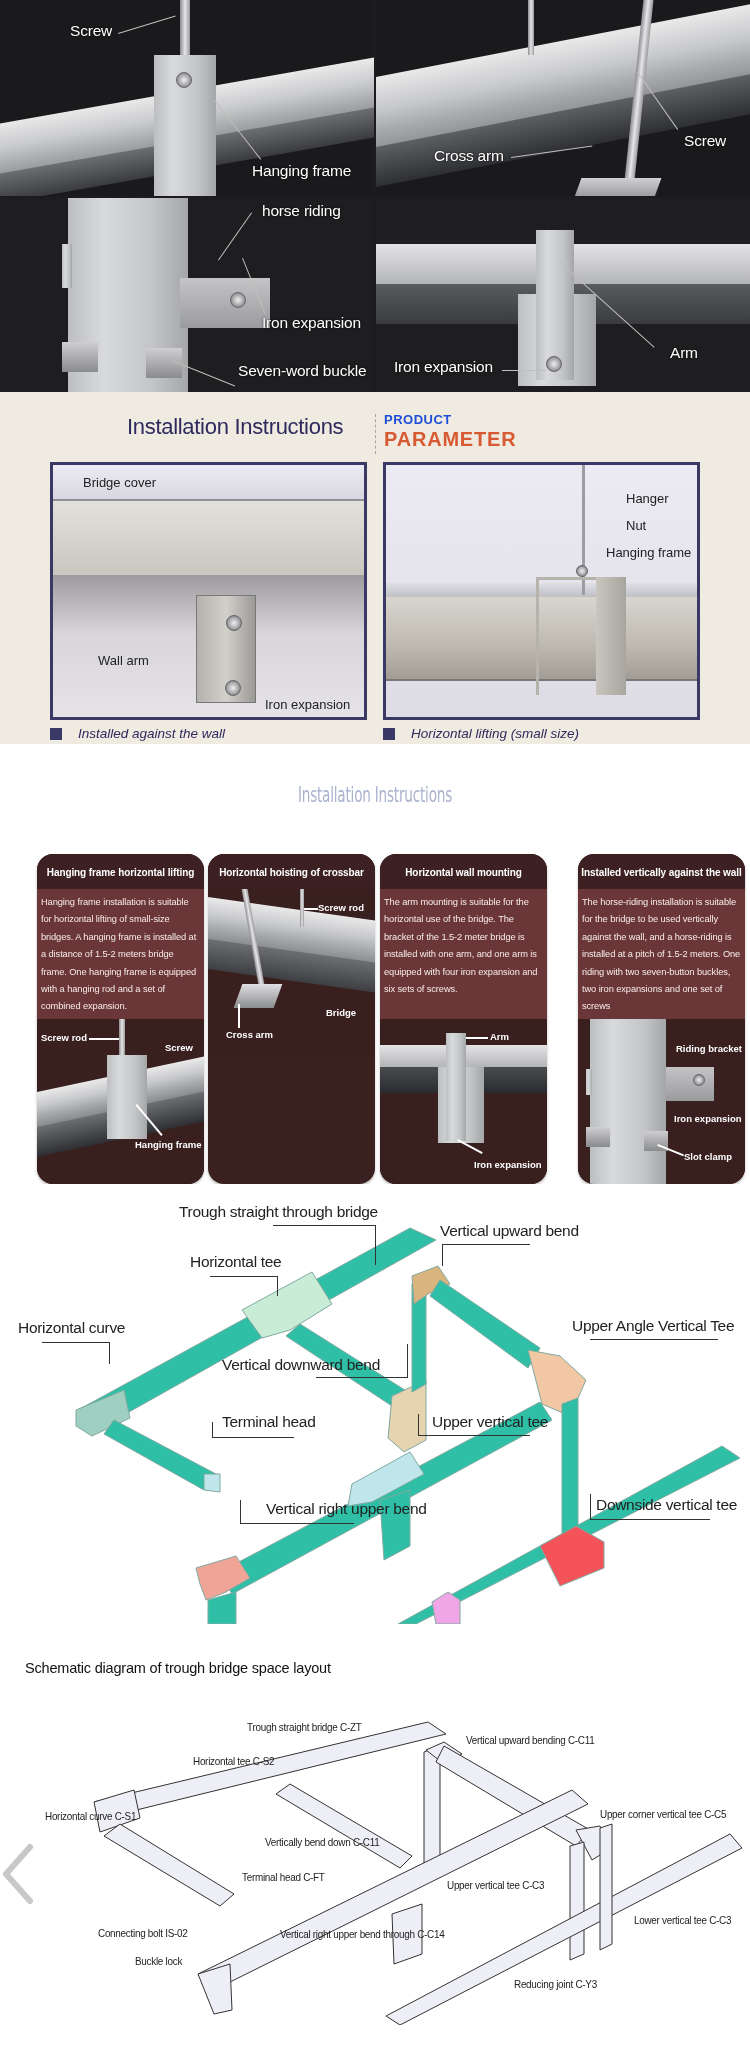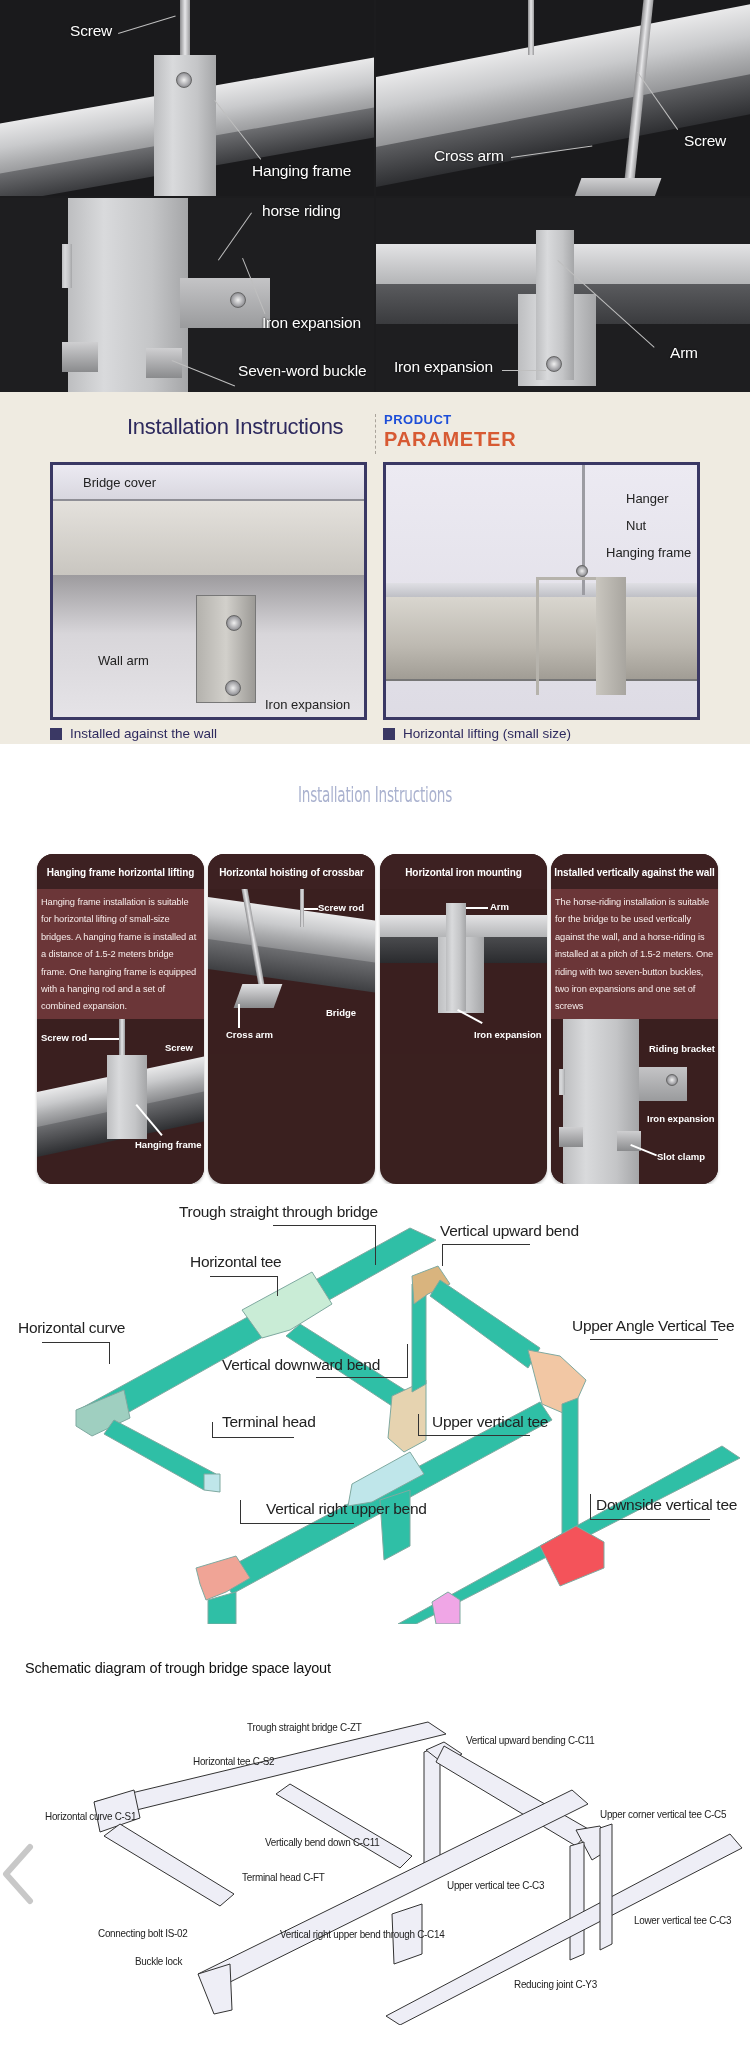--- a/index.html
+++ b/index.html
@@ -19,21 +19,21 @@
   
   .ip-section { position: relative; width: 750px; height: 352px; background: #efebe1; }
   .ip-title { position: absolute; left: 127px; top: 22px; font-size: 22px; color: #2e2a5e; letter-spacing: -0.3px; }
   .ip-divider { position: absolute; left: 375px; top: 22px; height: 40px; border-left: 1px dashed #a9a39a; }
   .ip-product { position: absolute; left: 384px; top: 20px; font-size: 13px; font-weight: bold; color: #1d4ed8; letter-spacing: 0.5px; }
   .ip-parameter { position: absolute; left: 384px; top: 36px; font-size: 20px; font-weight: bold; color: #d75a33; letter-spacing: 0.8px; }
   .ip-panel { position: absolute; top: 72px; width: 317px; height: 356px; border: 3px solid #3a3864; overflow: hidden; }
   .ip-panel.left { left: 50px; width: 317px; height: 357px; }
   .ip-panel.right { left: 383px; width: 317px; height: 357px; }
   .ip-panel .plbl { position: absolute; font-size: 13px; color: #222; white-space: nowrap; }
-  .ip-caption { position: absolute; top: 334px; font-size: 13.5px; color: #2e2a5e; display: flex; align-items: center; gap: 8px; white-space: nowrap; }
+  .ip-caption { position: absolute; top: 334px; font-size: 13.5px; color: #2e2a5e; display: flex; align-items: center; gap: 16px; white-space: nowrap; font-style: italic; }
   .ip-caption .sq { width: 12px; height: 12px; background: #3a3864; display: inline-block; }
 
   
   .cards-section { position: relative; width: 750px; height: 440px; background: #fff; }
   .cards-title { position: absolute; left: 0; width: 750px; top: 39px; text-align: center; font-size: 21px; color: #aab2cf; font-family: "DejaVu Sans", sans-serif; font-stretch: condensed; transform: scaleX(0.72); letter-spacing: -0.3px; }
   .cards-triangle { position: absolute; left: 362px; top: 68px; width: 0; height: 0; }
   .card { position: absolute; top: 110px; width: 167px; height: 330px; border-radius: 16px; overflow: hidden; background: #3a201f; box-shadow: 0 2px 3px rgba(0,0,0,0.25); }
   .card .c-head { height: 35px; background: #3d2122; color: #fff; font-size: 10px; font-weight: bold; text-align: center; padding-top: 13px; white-space: nowrap; letter-spacing: -0.1px; }
   .card .c-body { height: 130px; background: #6b3638; color: #f6ecea; font-size: 9.3px; line-height: 17.4px; padding: 5px 4px 0 4px; letter-spacing: -0.1px; }
   .card .c-img { position: relative; height: 165px; background: #3a1f1f; overflow: hidden; font-weight: bold; }
@@ -181,34 +181,35 @@
       <div class="steel" style="left:30px;top:95px;width:40px;height:24px;transform:skewX(-20deg);background:linear-gradient(180deg,#e0e0e2,#8a8b8d);"></div>
       <span class="clbl" style="left:110px;top:13px;">Screw rod</span>
       <div class="cline" style="left:96px;top:19px;width:14px;"></div>
       <span class="clbl" style="left:118px;top:118px;">Bridge</span>
       <span class="clbl" style="left:18px;top:140px;">Cross arm</span>
       <div class="cline" style="left:30px;top:115px;width:1.5px;height:24px;"></div>
     </div>
   </div>
 
   <div class="card" style="left:380px;">
-    <div class="c-head">Horizontal iron mounting</div>
+    <div class="c-head">Horizontal wall mounting</div>
+    <div class="c-body">The arm mounting is suitable for the horizontal use of the bridge. The bracket of the 1.5-2 meter bridge is installed with one arm, and one arm is equipped with four iron expansion and six sets of screws.</div>
     <div class="c-img">
       <div class="steel" style="left:0;top:26px;width:167px;height:22px;background:linear-gradient(180deg,#e3e3e5,#b4b5b7);"></div>
       <div class="steel" style="left:0;top:48px;width:167px;height:26px;background:linear-gradient(180deg,#4a4b4e,#2a2b2e);"></div>
       <div class="steel-v" style="left:58px;top:48px;width:46px;height:76px;"></div>
       <div class="steel-v" style="left:66px;top:14px;width:20px;height:108px;"></div>
       <span class="clbl" style="left:110px;top:12px;">Arm</span>
       <div class="cline" style="left:86px;top:18px;width:22px;"></div>
       <span class="clbl" style="left:94px;top:140px;">Iron expansion</span>
       <div class="cline" style="left:78px;top:120px;width:28px;transform:rotate(28deg);"></div>
     </div>
   </div>
 
-  <div class="card" style="left:551px;">
+  <div class="card" style="left:578px;">
     <div class="c-head">Installed vertically against the wall</div>
     <div class="c-body">The horse-riding installation is suitable for the bridge to be used vertically against the wall, and a horse-riding is installed at a pitch of 1.5-2 meters. One riding with two seven-button buckles, two iron expansions and one set of screws</div>
     <div class="c-img">
       <div class="steel-v" style="left:12px;top:0;width:76px;height:165px;"></div>
       <div class="steel-v" style="left:8px;top:50px;width:6px;height:26px;"></div>
       <div class="steel" style="left:88px;top:48px;width:48px;height:34px;background:linear-gradient(180deg,#c4c4c6,#9a9b9d);"></div>
       <div class="bolt" style="left:115px;top:55px;width:12px;height:12px;"></div>
       <div class="steel" style="left:8px;top:108px;width:24px;height:20px;background:linear-gradient(180deg,#cfcfd1,#8a8b8d);"></div>
       <div class="steel" style="left:66px;top:112px;width:24px;height:20px;background:linear-gradient(180deg,#cfcfd1,#8a8b8d);"></div>
       <span class="clbl" style="left:98px;top:24px;">Riding bracket</span>

